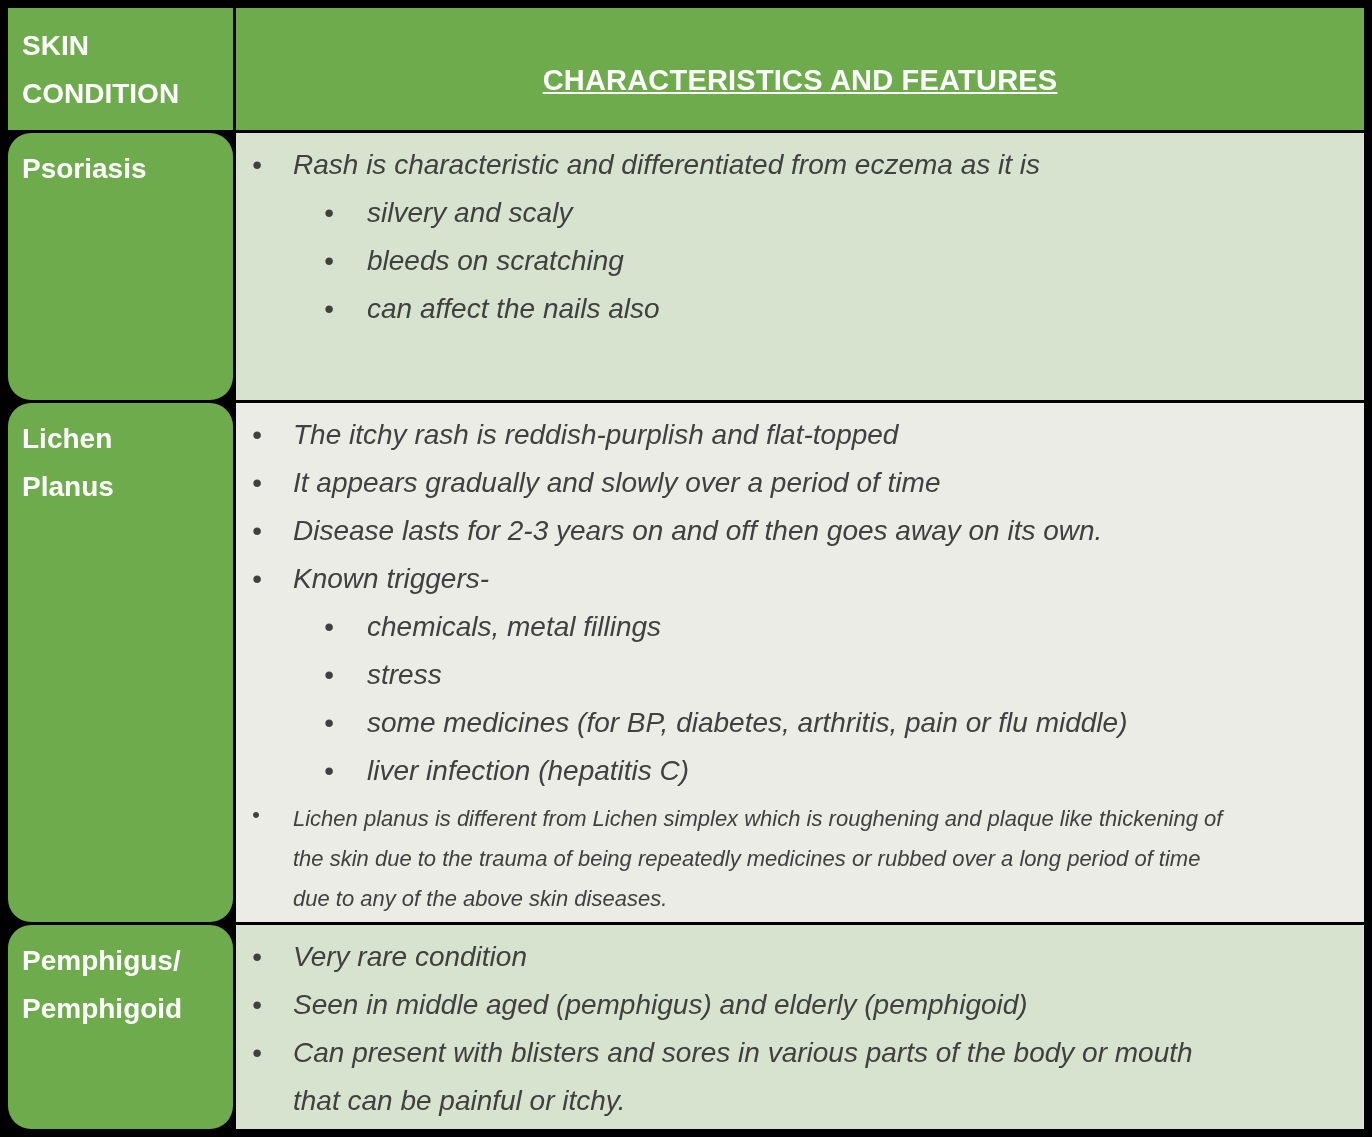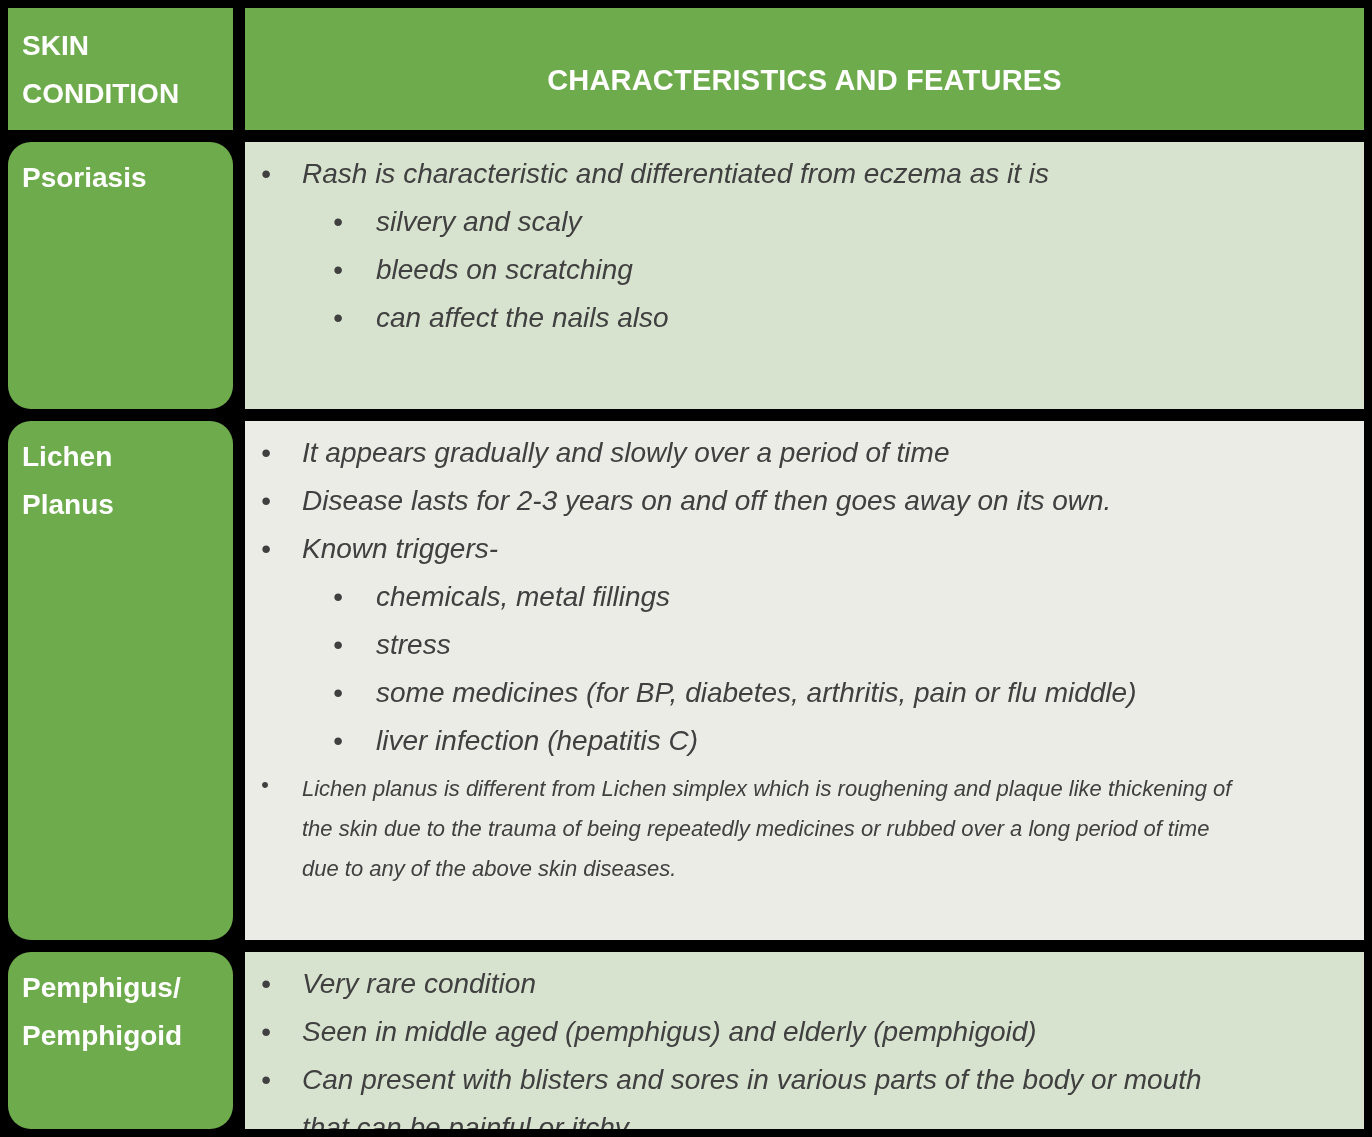--- a/index.html
+++ b/index.html
@@ -9,21 +9,21 @@
   }
   .table-wrap {
     width: 1372px;
     height: 1137px;
     box-sizing: border-box;
     background: #000000;
     padding: 8px;
     display: grid;
     grid-template-columns: 225px 1fr;
     grid-template-rows: 122px 267px 519px 1fr;
-    gap: 12px;
+    gap: 3px;
     font-family: "Liberation Sans", sans-serif;
   }
   .cell {
     box-sizing: border-box;
     overflow: hidden;
   }
   .green {
     background: #6EAB4C;
     color: #ffffff;
     font-weight: 700;
@@ -39,20 +39,21 @@
     padding: 14px 14px 0 14px;
     white-space: pre-line;
   }
   .hdr-right {
     display: flex;
     align-items: center;
     justify-content: center;
     padding-top: 22px;
     font-size: 29px;
     letter-spacing: 0.2px;
+    text-decoration: underline;
   }
   .body-dark { background: #D8E3CF; }
   .body-light { background: #EAECE5; }
   .features {
     color: #404040;
     font-size: 28px;
     padding: 8px 20px 8px 0;
     font-style: italic;
   }
   .item {
@@ -93,20 +94,21 @@
   <div class="cell body-dark features">
     <div class="item l1">Rash is characteristic and differentiated from eczema as it is</div>
     <div class="item l2">silvery and scaly</div>
     <div class="item l2">bleeds on scratching</div>
     <div class="item l2">can affect the nails also</div>
   </div>
 
   <div class="cell green cond">Lichen
 Planus</div>
   <div class="cell body-light features">
+    <div class="item l1">The itchy rash is reddish-purplish and flat-topped</div>
     <div class="item l1">It appears gradually and slowly over a period of time</div>
     <div class="item l1">Disease lasts for 2-3 years on and off then goes away on its own.</div>
     <div class="item l1">Known triggers-</div>
     <div class="item l2">chemicals, metal fillings</div>
     <div class="item l2">stress</div>
     <div class="item l2">some medicines (for BP, diabetes, arthritis, pain or flu middle)</div>
     <div class="item l2">liver infection (hepatitis C)</div>
     <div class="item l1 small">Lichen planus is different from Lichen simplex which is roughening and plaque like thickening of the skin due to the trauma of being repeatedly medicines or rubbed over a long period of time due to any of the above skin diseases.</div>
   </div>
 

